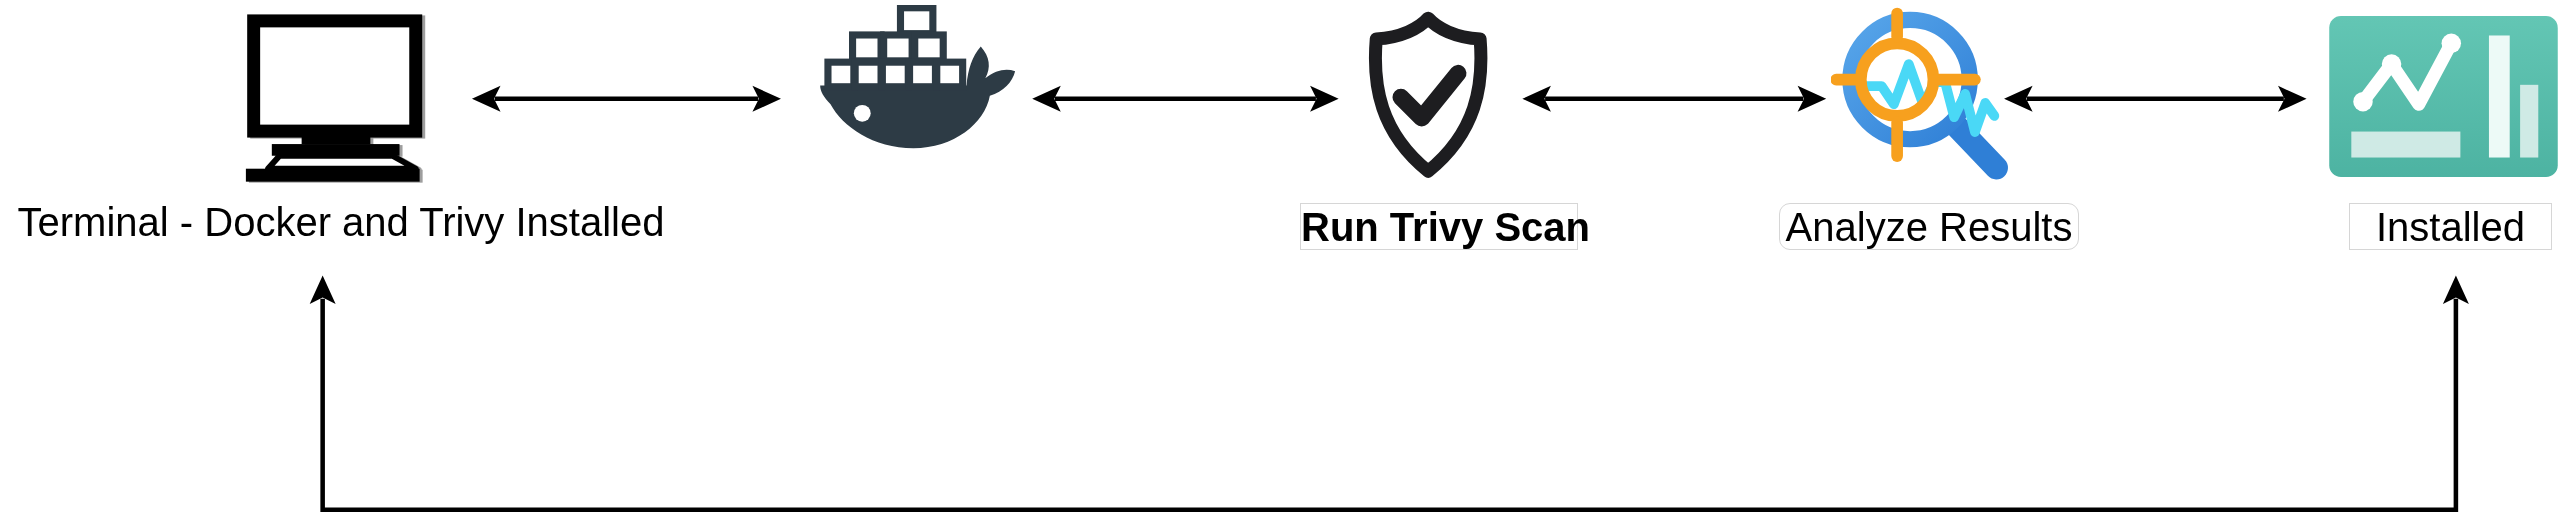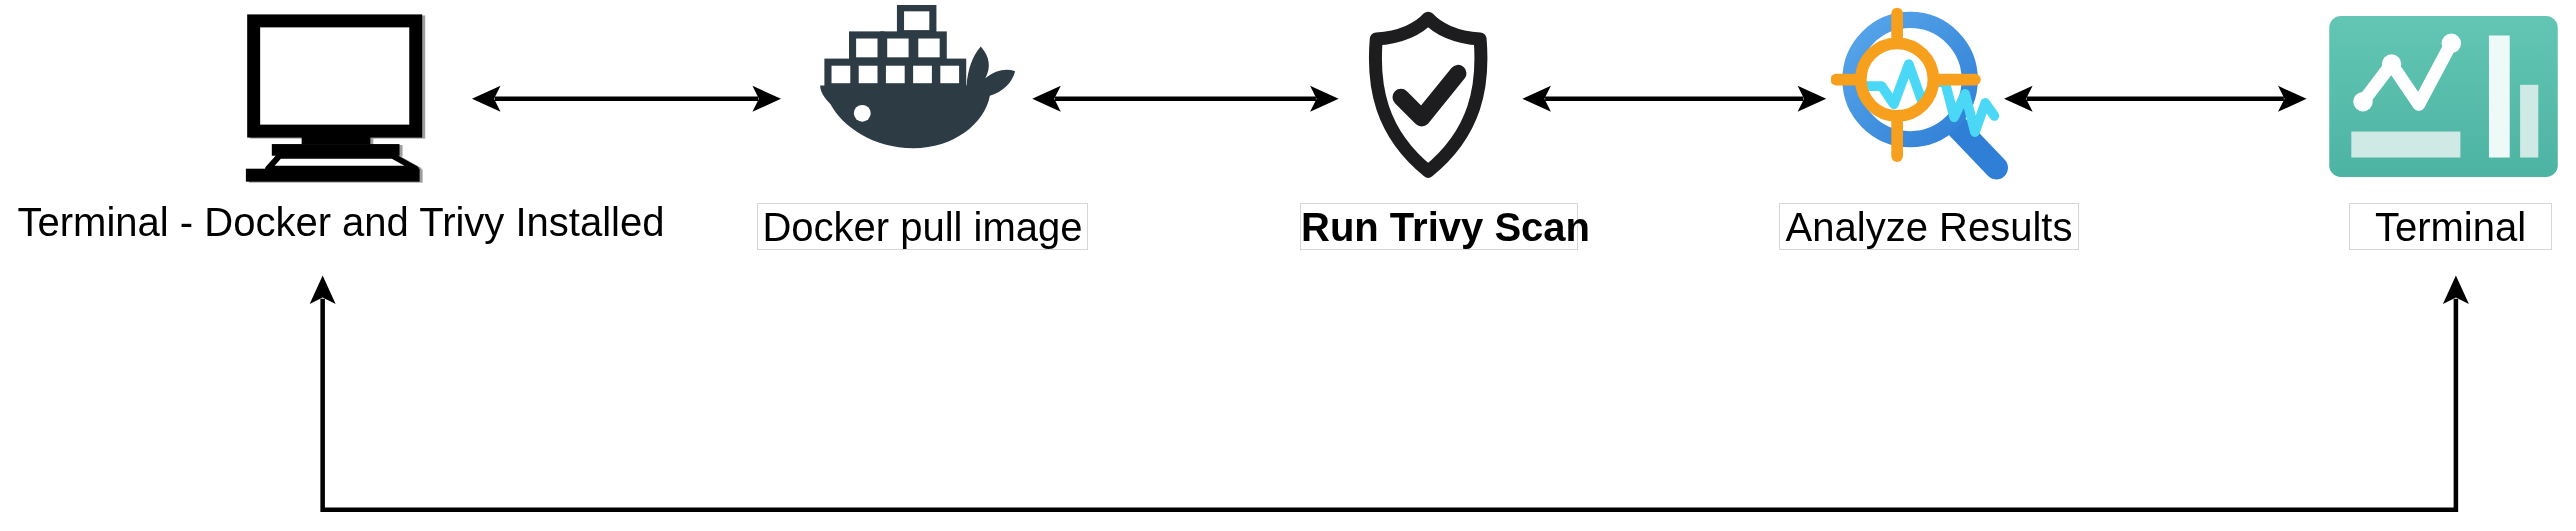--- a/index.html
+++ b/index.html
@@ -144,18 +144,17 @@
       <circle class="dash-dot" cx="52" cy="132" r="15"></circle>
       <circle class="dash-dot" cx="96" cy="74" r="15"></circle>
       <circle class="dash-dot" cx="188" cy="42" r="15"></circle>
       <rect class="dash-bar-soft" x="34" y="178" width="168" height="40"></rect>
       <rect class="dash-bar-bright" x="246" y="30" width="32" height="188"></rect>
       <rect class="dash-bar-soft" x="294" y="106" width="28" height="112"></rect>
     </svg>
   </div>
 
   <div class="label" style="left:0px;top:199px;width:682px;">Terminal - Docker and Trivy Installed</div>
-  <div class="label boxed" style="left:757px;top:203px;width:331px;height:47px;">Docker pull image</div>
   <div class="label boxed" style="left:1300px;top:203px;width:278px;height:47px;font-weight:bold;">Run Trivy Scan</div>
-  <div class="label boxed" style="left:1779px;top:203px;width:300px;height:47px;">Analyze Results</div>
-  <div class="label boxed" style="left:2349px;top:203px;width:203px;height:47px;">Terminal</div>
+  <div class="label boxed" style="left:1779px;top:203px;width:300px;height:47px;border-radius:11px;">Analyze Results</div>
+  <div class="label boxed" style="left:2349px;top:203px;width:203px;height:47px;">Installed</div>
 </div>
 
 
 </body></html>

